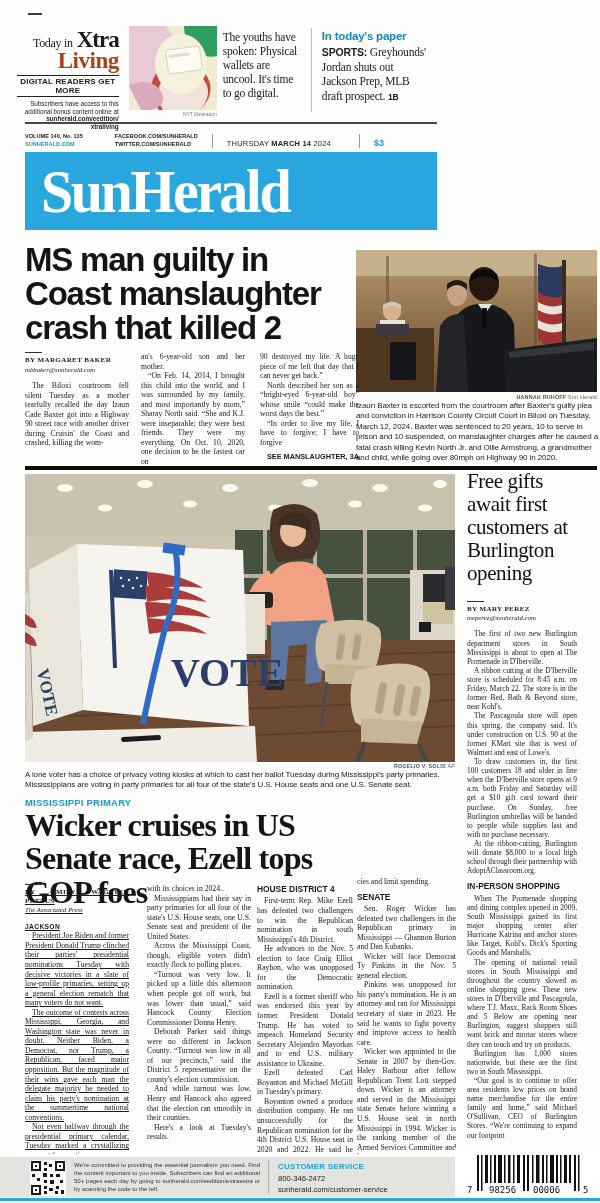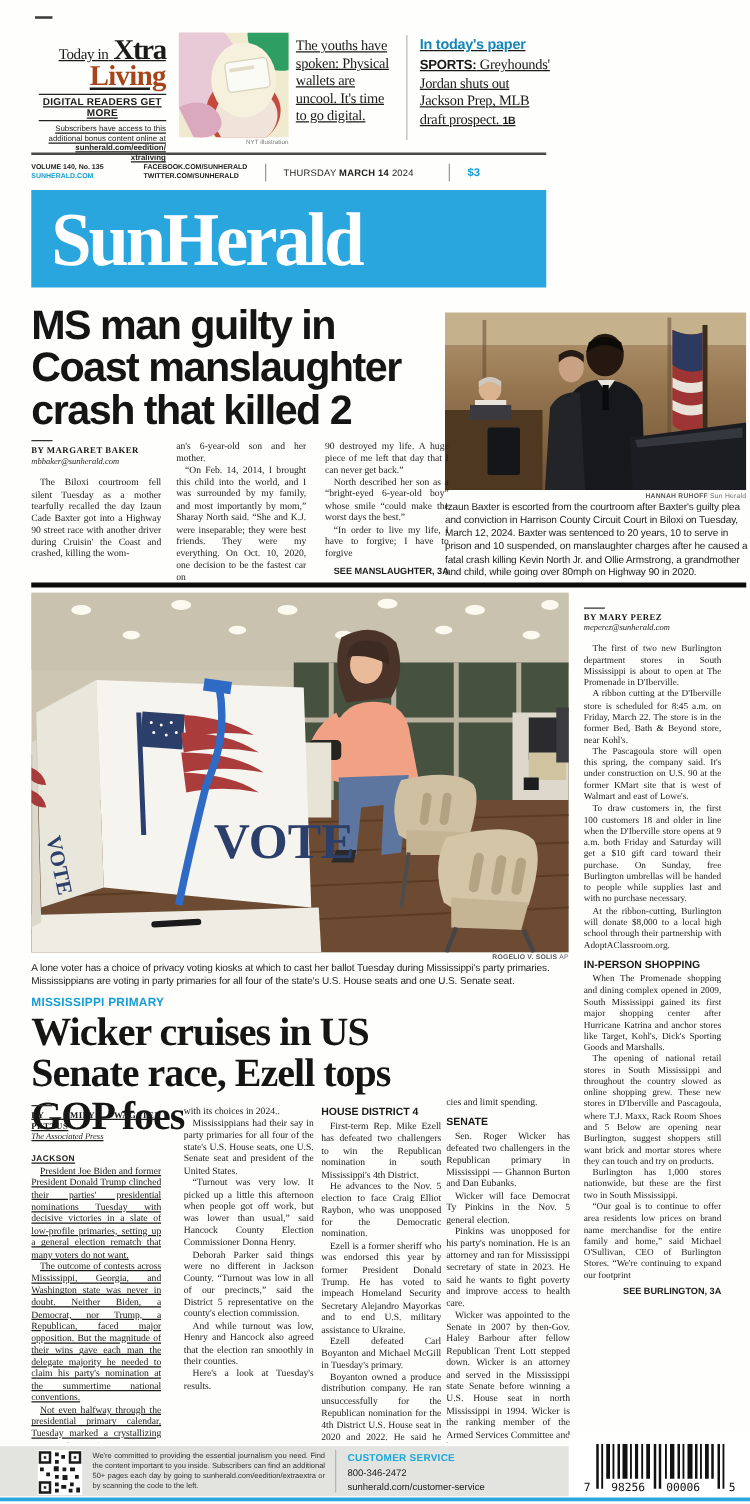--- a/index.html
+++ b/index.html
@@ -6,21 +6,21 @@
   #page{position:relative;width:600px;height:1203px;background:#fefefd;margin:0 auto;
         font-family:"Liberation Serif",serif;color:#1a1a1a;overflow:hidden;}
   .abs{position:absolute;}
   .sans{font-family:"Liberation Sans",sans-serif;}
   .serif{font-family:"Liberation Serif",serif;}
 
   
   .foldmark{left:28px;top:13px;width:14px;height:2px;background:#3a3a3a;}
 
   
-  .promo{left:31px;top:24px;width:412px;height:96px;display:flex;text-decoration:underline;}
+  .promo{left:17px;top:24px;width:412px;height:96px;display:flex;}
   .xtrablock{width:112px;text-align:right;padding-top:4px;}
   .xtr-line1{line-height:1;}
   .todayin{font-size:12px;letter-spacing:-.3px;}
   .xtra{font-size:23px;font-weight:bold;letter-spacing:-1px;}
   .living{font-size:23px;font-weight:bold;color:#a6441a;letter-spacing:-.5px;line-height:.9;}
   .digrule{border-top:1.5px solid #222;border-bottom:1.5px solid #222;margin-top:3px;padding:1px 0;
            font-size:8px;font-weight:bold;letter-spacing:.2px;text-align:center;}
   .xtrasub{font-size:6.3px;line-height:1.25;margin-top:3px;font-family:"Liberation Sans",sans-serif;color:#222;}
   .xtrasub b{display:block;}
   .illo{width:88px;height:84px;margin:2px 6px 0 10px;position:relative;}
@@ -29,21 +29,21 @@
   .promodiv{width:1px;background:#bbb;margin:4px 10px 8px 12px;}
   .intoday{width:118px;padding-top:6px;}
   .intoday-head{font-size:11.5px;font-weight:bold;color:#1586b8;letter-spacing:-.2px;font-family:"Liberation Sans",sans-serif;}
   .sports{font-size:11.5px;line-height:1.28;margin-top:3px;letter-spacing:-.2px;}
   .sports .lbl{font-family:"Liberation Sans",sans-serif;font-weight:bold;font-size:10.5px;}
   .sports .pg{font-family:"Liberation Sans",sans-serif;font-weight:bold;font-size:8.5px;}
 
   .toprule{left:25px;top:122px;width:412px;height:2px;background:#4a4a4a;}
 
   
-  .infobar{left:25px;top:128px;width:412px;height:20px;display:flex;align-items:center;font-family:"Liberation Sans",sans-serif;}
+  .infobar{left:25px;top:128px;width:412px;height:20px;display:flex;align-items:flex-end;font-family:"Liberation Sans",sans-serif;}
   .vol{font-size:5.6px;font-weight:bold;line-height:1.3;color:#222;}
   .vol .site{color:#149dd6;}
   .socials{font-size:5.6px;font-weight:bold;line-height:1.3;color:#222;margin-left:32px;}
   .ibdiv{width:1px;height:14px;background:#999;margin:0 14px;}
   .dateline{font-size:7.5px;color:#222;letter-spacing:.2px;}
   .dateline b{font-weight:bold;}
   .price{font-size:9px;font-weight:bold;color:#149dd6;}
 
   
   .masthead{left:25px;top:152px;width:412px;height:78px;background:#2aa6de;display:flex;align-items:center;}
@@ -370,20 +370,21 @@
       <div class="byemail">The Associated Press</div>
     </div>
     <p class="ni"><span class="datecity">JACKSON</span></p>
     <p>President Joe Biden and former President Donald Trump clinched their parties' presidential nominations Tuesday with decisive victories in a slate of low-profile primaries, setting up a general election rematch that many voters do not want.</p>
     <p>The outcome of contests across Mississippi, Georgia, and Washington state was never in doubt. Neither Biden, a Democrat, nor Trump, a Republican, faced major opposition. But the magnitude of their wins gave each man the delegate majority he needed to claim his party's nomination at the summertime national conventions.</p>
     <p>Not even halfway through the presidential primary calendar, Tuesday marked a crystallizing moment for a nation uneasy</p>
   </div>
   <div class="abs bodycol prim-c2">
     <p class="ni">with its choices in 2024..</p>
     <p>Mississippians had their say in party primaries for all four of the state's U.S. House seats, one U.S. Senate seat and president of the United States.</p>
+    <p>Across the Mississippi Coast, though, eligible voters didn't exactly flock to polling places.</p>
     <p>“Turnout was very low. It picked up a little this afternoon when people got off work, but was lower than usual,” said Hancock County Election Commissioner Donna Henry.</p>
     <p>Deborah Parker said things were no different in Jackson County. “Turnout was low in all of our precincts,” said the District 5 representative on the county's election commission.</p>
     <p>And while turnout was low, Henry and Hancock also agreed that the election ran smoothly in their counties.</p>
     <p>Here's a look at Tuesday's results.</p>
   </div>
   <div class="abs bodycol prim-c3">
     <div class="colsub first">HOUSE DISTRICT 4</div>
     <p>First-term Rep. Mike Ezell has defeated two challengers to win the Republican nomination in south Mississippi's 4th District.</p>
     <p>He advances to the Nov. 5 election to face Craig Elliot Raybon, who was unopposed for the Democratic nomination.</p>
     <p>Ezell is a former sheriff who was endorsed this year by former President Donald Trump. He has voted to impeach Homeland Security Secretary Alejandro Mayorkas and to end U.S. military assistance to Ukraine.</p>
@@ -394,20 +395,21 @@
     <p class="ni">cies and limit spending.</p>
     <div class="colsub">SENATE</div>
     <p>Sen. Roger Wicker has defeated two challengers in the Republican primary in Mississippi — Ghannon Burton and Dan Eubanks.</p>
     <p>Wicker will face Democrat Ty Pinkins in the Nov. 5 general election.</p>
     <p>Pinkins was unopposed for his party's nomination. He is an attorney and ran for Mississippi secretary of state in 2023. He said he wants to fight poverty and improve access to health care.</p>
     <p>Wicker was appointed to the Senate in 2007 by then-Gov. Haley Barbour after fellow Republican Trent Lott stepped down. Wicker is an attorney and served in the Mississippi state Senate before winning a U.S. House seat in north Mississippi in 1994. Wicker is the ranking member of the Armed Services Committee and has</p>
 
   </div>
 
   <div class="abs sidebar">
+    <h3 class="side-head serif" style="margin:0 0 8px;font-weight:normal;">Free gifts await first customers at Burlington opening</h3>
     <div class="sidebyline">
       <div class="bylinerule"></div>
       <div class="byline">BY MARY PEREZ</div>
       <div class="byemail">meperez@sunherald.com</div>
     </div>
     <div class="side-body">
       <p>The first of two new Burlington department stores in South Mississippi is about to open at The Promenade in D'Iberville.</p>
       <p>A ribbon cutting at the D'Iberville store is scheduled for 8:45 a.m. on Friday, March 22. The store is in the former Bed, Bath &amp; Beyond store, near Kohl's.</p>
       <p>The Pascagoula store will open this spring, the company said. It's under construction on U.S. 90 at the former KMart site that is west of Walmart and east of Lowe's.</p>
       <p>To draw customers in, the first 100 customers 18 and older in line when the D'Iberville store opens at 9 a.m. both Friday and Saturday will get a $10 gift card toward their purchase. On Sunday, free Burlington umbrellas will be handed to people while supplies last and with no purchase necessary.</p>

